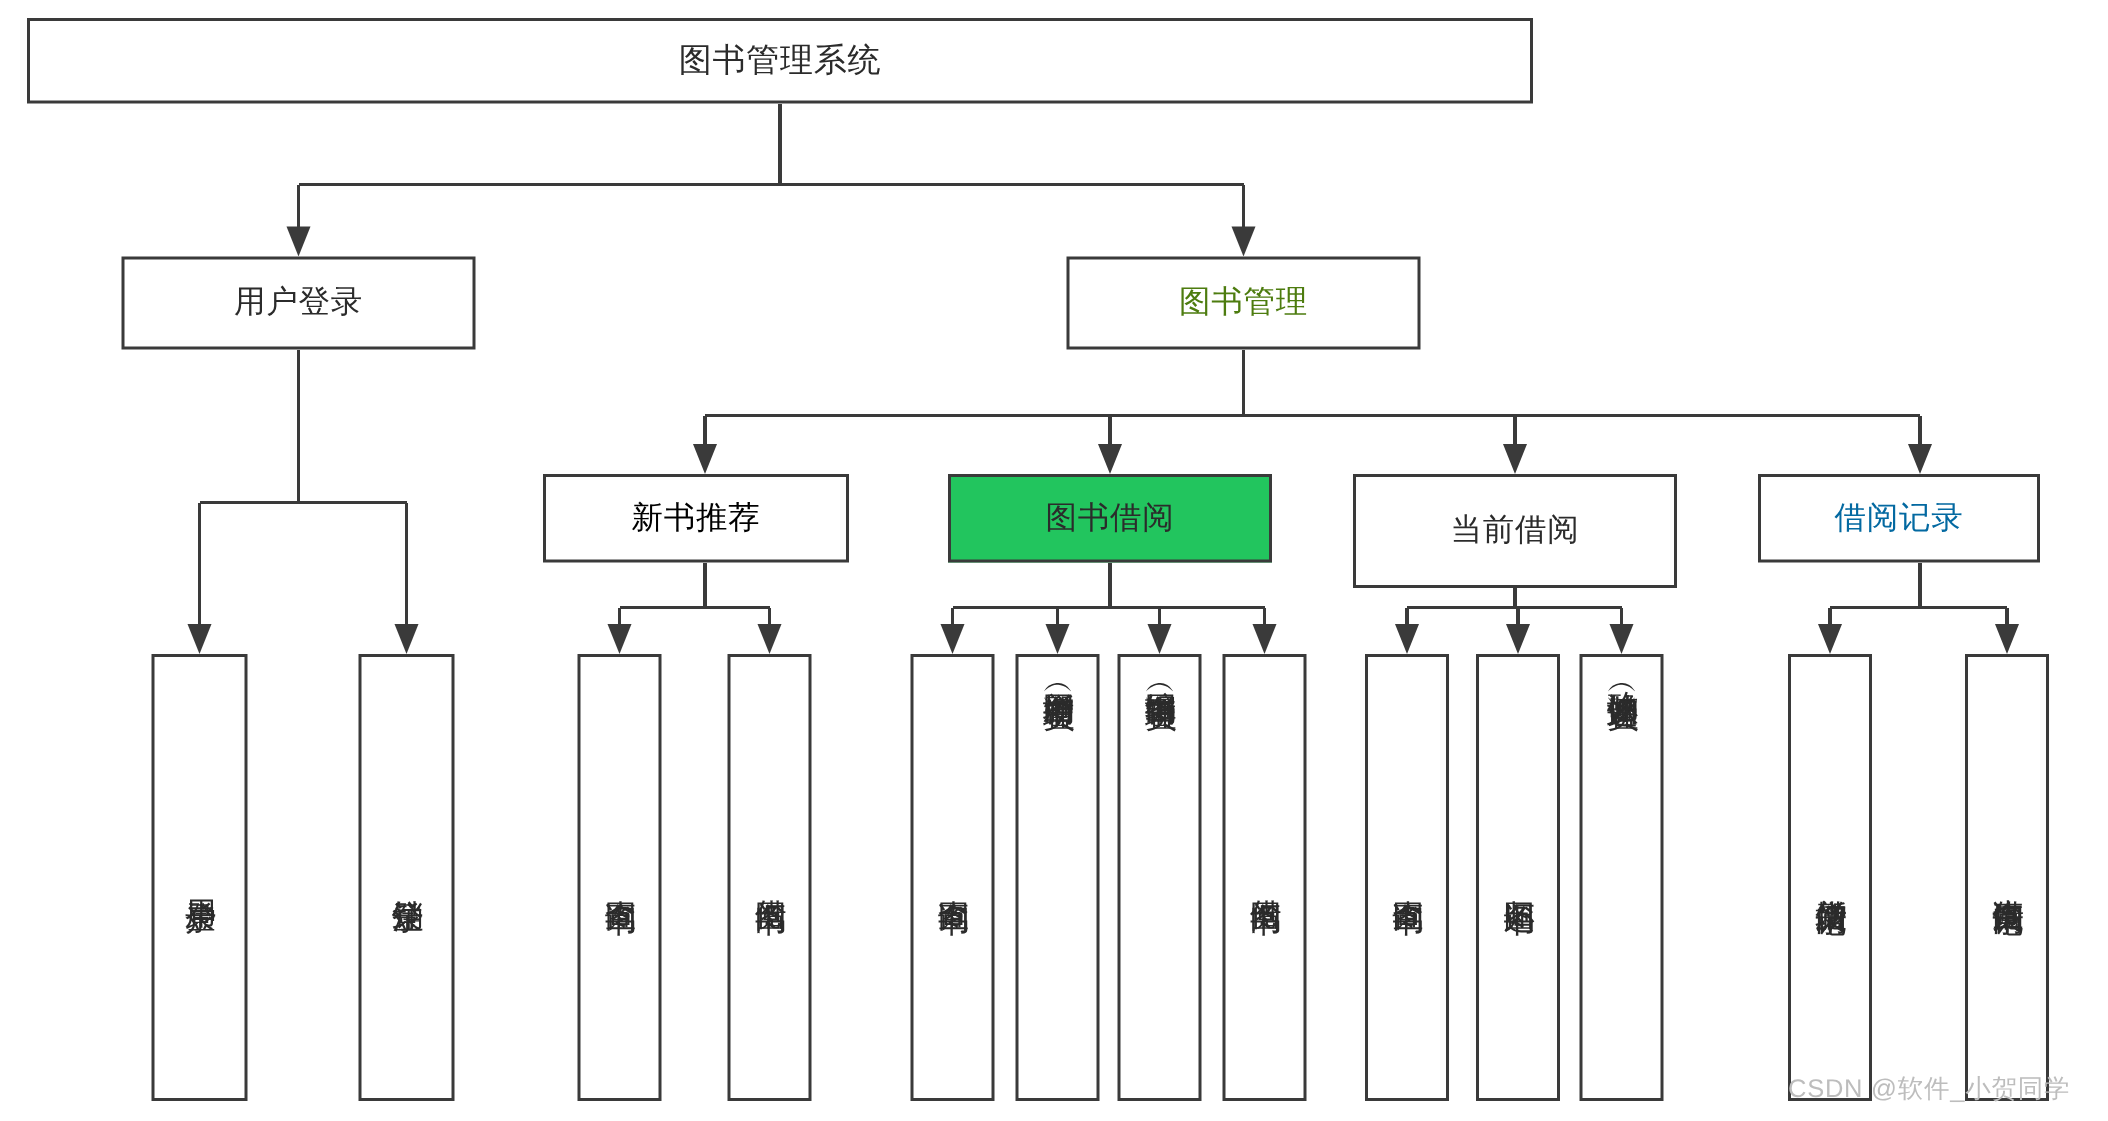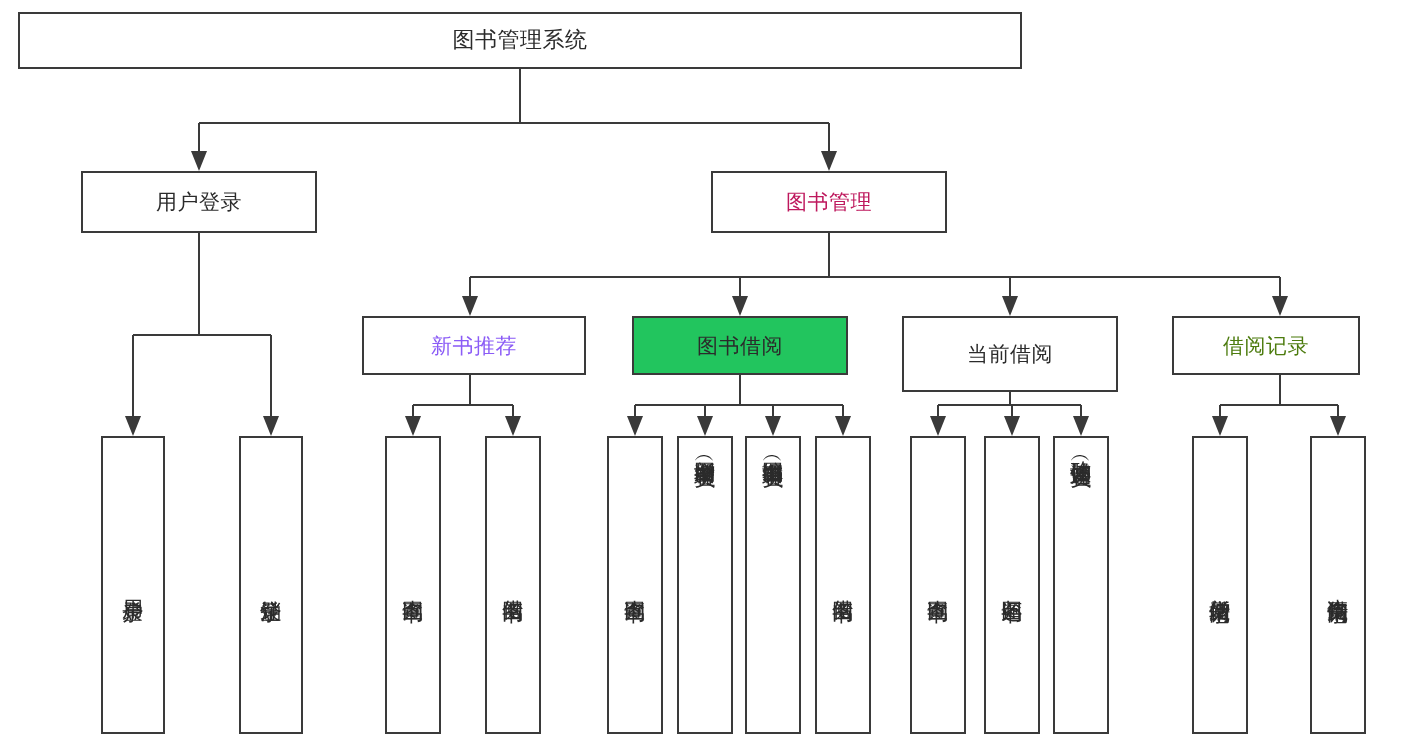--- a/index.html
+++ b/index.html
@@ -150,33 +150,33 @@
         <polygon points="1330,416 1346,416 1338,436" fill="#3a3a3a"></polygon>
       </g>
     </svg>
   <div id="node-layer">
       <div class="node-box root" style="left: 18px; top: 12px; width: 1004px; height: 57px; border-color: rgb(58, 58, 58); background: rgb(255, 255, 255); color: rgb(43, 43, 43);">
         <span class="node-label-h">图书管理系统</span>
       </div>
       <div class="node-box" style="left: 81px; top: 171px; width: 236px; height: 62px; border-color: rgb(58, 58, 58); background: rgb(255, 255, 255); color: rgb(43, 43, 43);">
         <span class="node-label-h">用户登录</span>
       </div>
-      <div class="node-box" style="left: 711px; top: 171px; width: 236px; height: 62px; border-color: rgb(58, 58, 58); background: rgb(255, 255, 255); color: #be185d;">
+      <div class="node-box" style="left: 711px; top: 171px; width: 236px; height: 62px; border-color: rgb(58, 58, 58); background: rgb(255, 255, 255); color: #4d7c0f;">
         <span class="node-label-h">图书管理</span>
       </div>
-      <div class="node-box" style="left: 362px; top: 316px; width: 224px; height: 59px; border-color: rgb(58, 58, 58); background: rgb(255, 255, 255); color: #8b5cf6;">
+      <div class="node-box" style="left: 362px; top: 316px; width: 204px; height: 59px; border-color: rgb(58, 58, 58); background: rgb(255, 255, 255); color: #000000;">
         <span class="node-label-h">新书推荐</span>
       </div>
       <div class="node-box" style="left: 632px; top: 316px; width: 216px; height: 59px; border-color: rgb(58, 58, 58); background: #22c55e; color: rgb(43, 43, 43);">
         <span class="node-label-h">图书借阅</span>
       </div>
       <div class="node-box" style="left: 902px; top: 316px; width: 216px; height: 76px; border-color: rgb(58, 58, 58); background: rgb(255, 255, 255); color: rgb(43, 43, 43);">
         <span class="node-label-h">当前借阅</span>
       </div>
-      <div class="node-box" style="left: 1172px; top: 316px; width: 188px; height: 59px; border-color: rgb(58, 58, 58); background: rgb(255, 255, 255); color: #4d7c0f;">
+      <div class="node-box" style="left: 1172px; top: 316px; width: 188px; height: 59px; border-color: rgb(58, 58, 58); background: rgb(255, 255, 255); color: #0369a1;">
         <span class="node-label-h">借阅记录</span>
       </div>
       <div class="node-box leaf" style="left: 101px; top: 436px; width: 64px; height: 298px; border-color: rgb(58, 58, 58); background: rgb(255, 255, 255); color: rgb(43, 43, 43);">
         <div class="leaf-inner">
           <span class="node-label-v">用户登录</span>
         </div>
       </div>
       <div class="node-box leaf" style="left: 239px; top: 436px; width: 64px; height: 298px; border-color: rgb(58, 58, 58); background: rgb(255, 255, 255); color: rgb(43, 43, 43);">
         <div class="leaf-inner">
           <span class="node-label-v">注销登录</span>
@@ -231,13 +231,14 @@
         <div class="leaf-inner">
           <span class="node-label-v">新增借阅记录</span>
         </div>
       </div>
       <div class="node-box leaf" style="left: 1310px; top: 436px; width: 56px; height: 298px; border-color: rgb(58, 58, 58); background: rgb(255, 255, 255); color: rgb(43, 43, 43);">
         <div class="leaf-inner">
           <span class="node-label-v">查询借阅记录</span>
         </div>
       </div>
     </div>
+  <div class="watermark" style="left: 1192px; top: 714px;">CSDN @软件_小贺同学</div>
 </div>
 
 </body></html>

